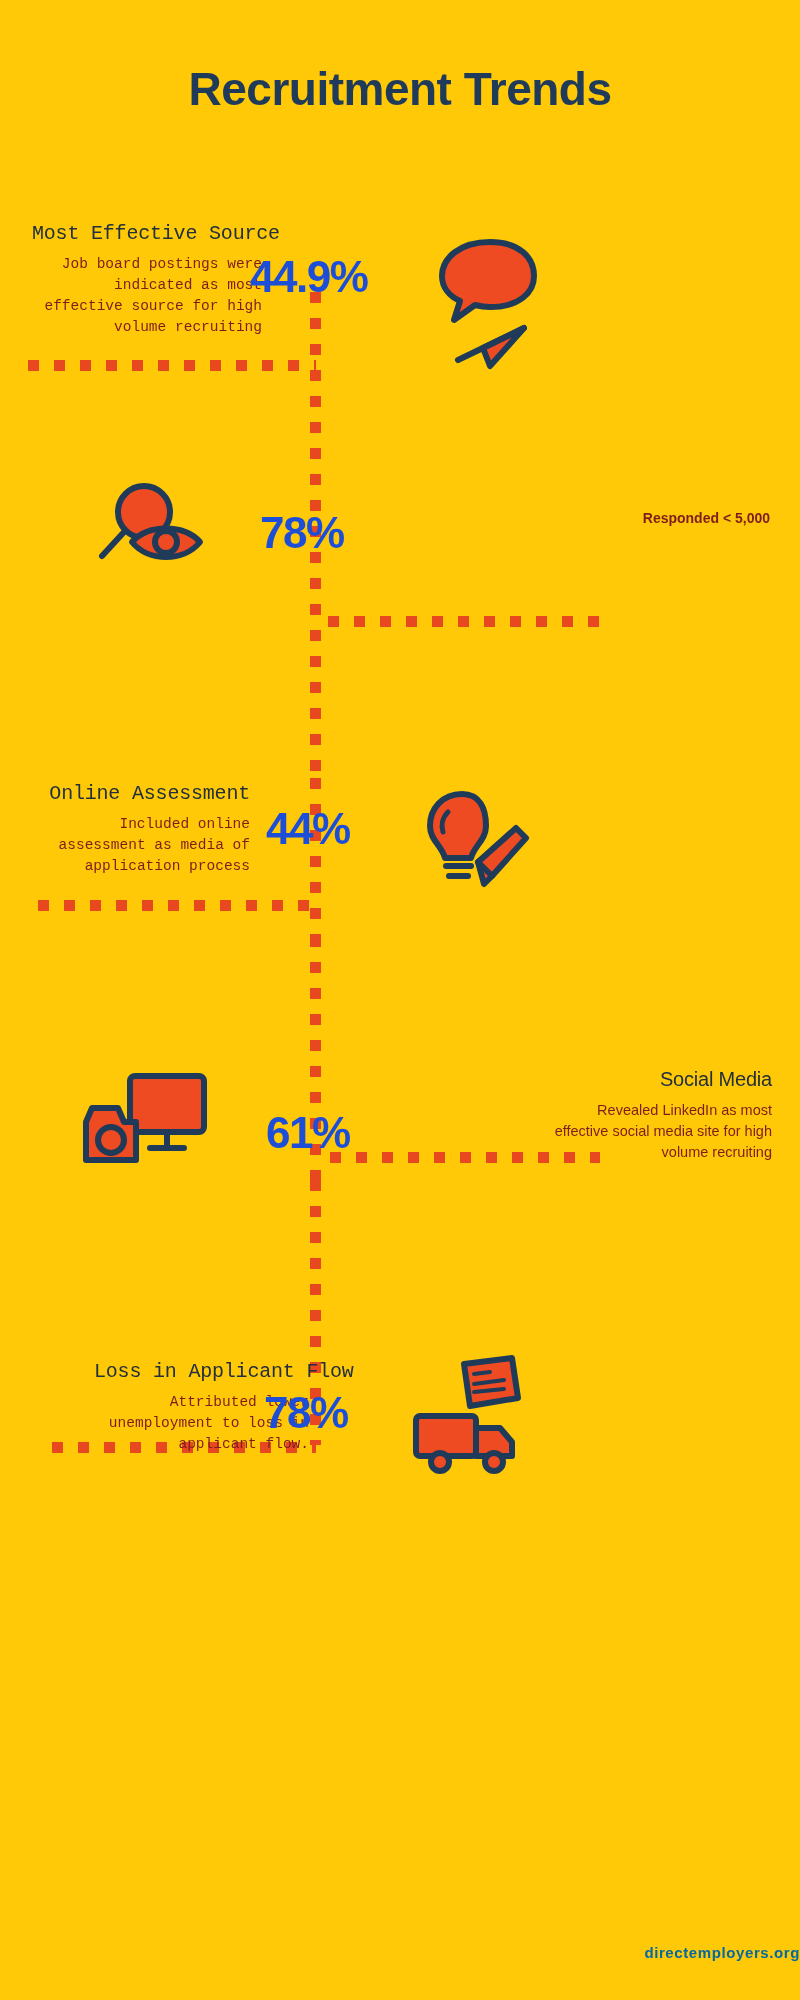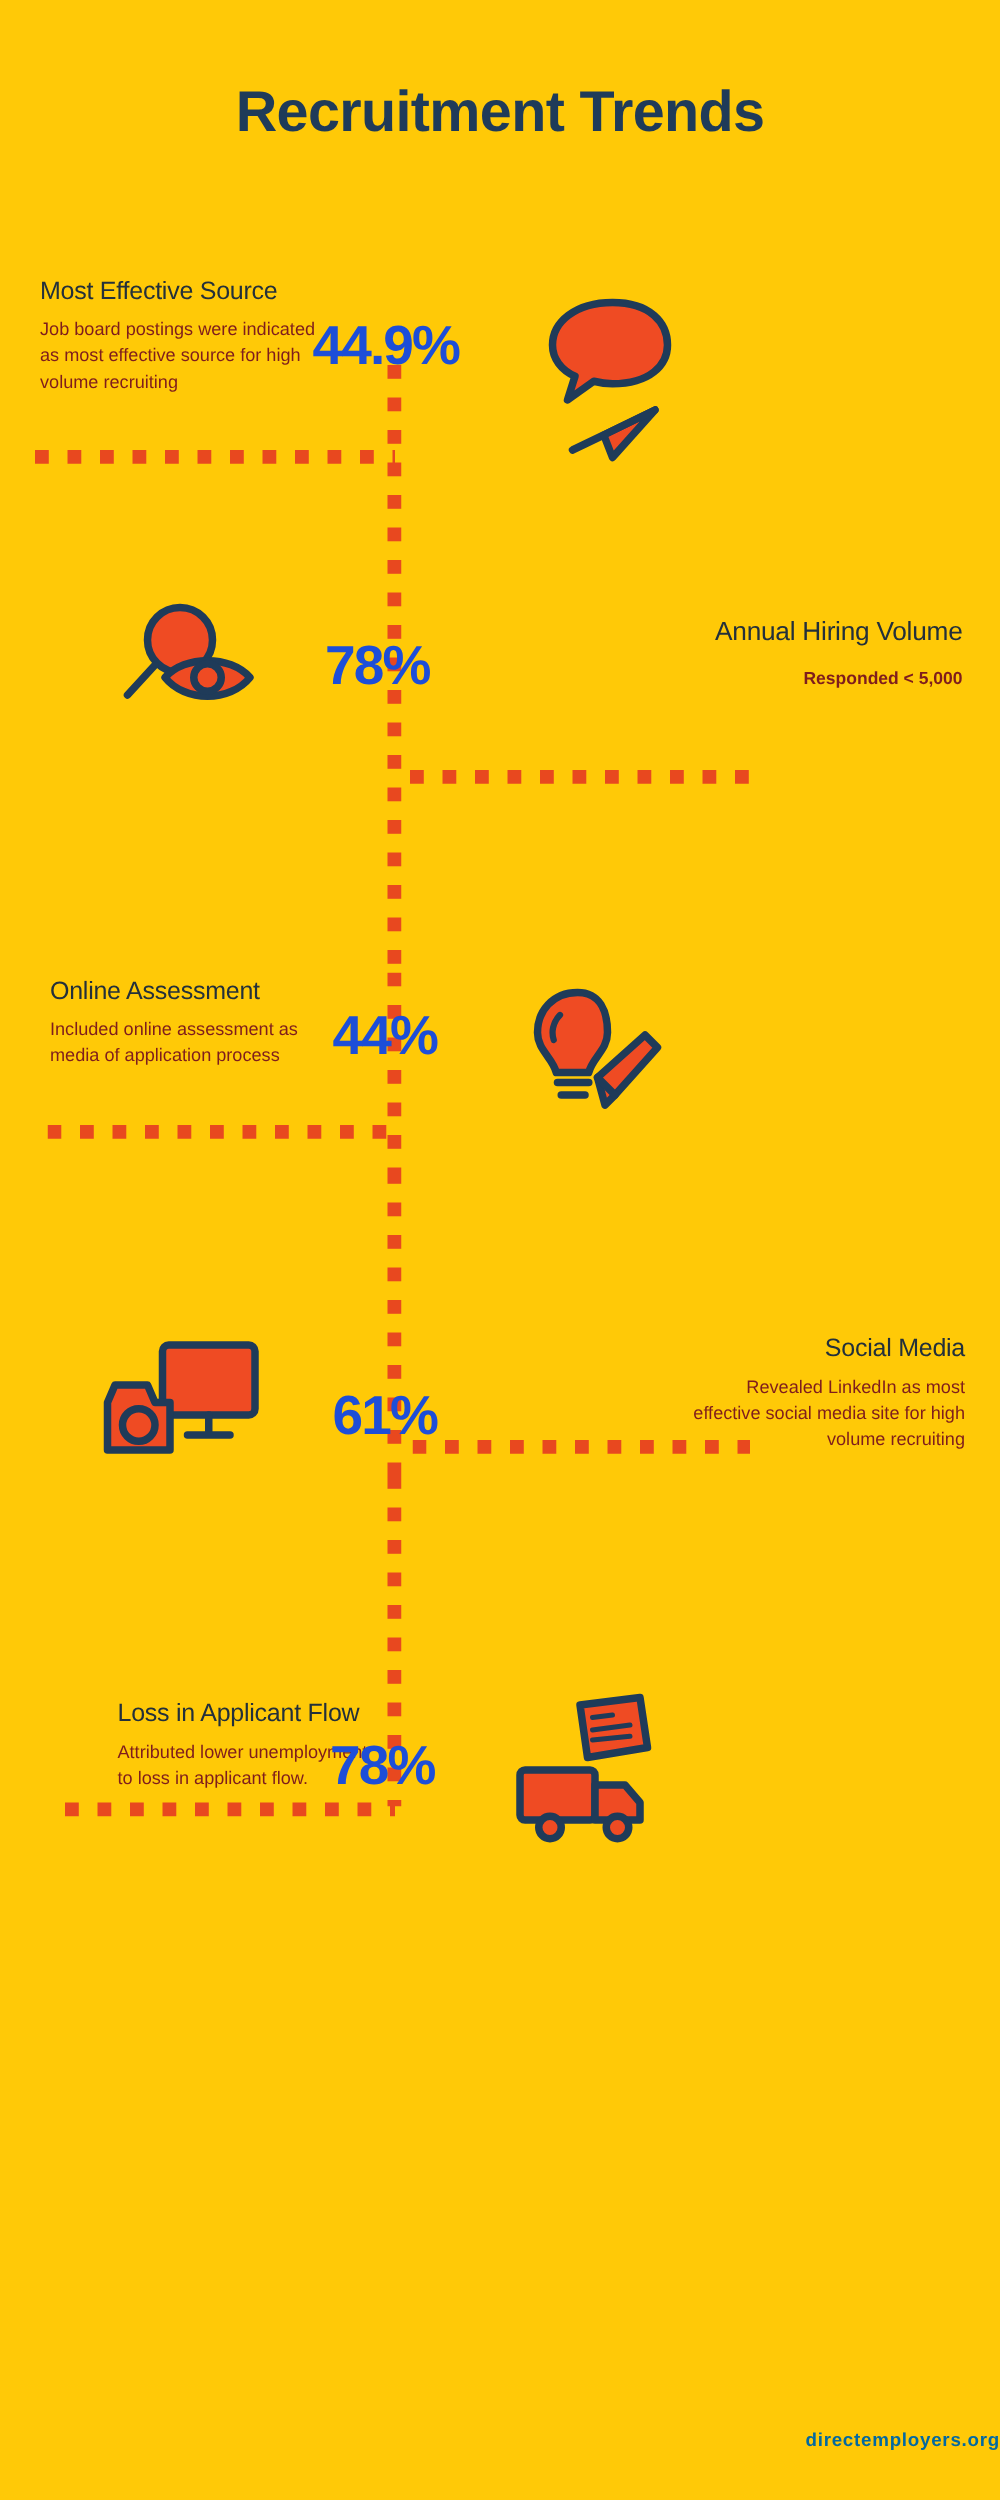--- a/index.html
+++ b/index.html
@@ -53,21 +53,21 @@
     position: absolute;
     height: 11px;
     background-image: linear-gradient(to right, #E8481F 11px, transparent 0);
     background-size: 26px 11px;
     background-repeat: repeat-x;
   }
 
   
   .row { position: absolute; width: 800px; }
 
-  .block-left  { position: absolute; text-align: left; }
+  .block-left  { position: absolute; text-align: right; font-family: Liberation Mono, monospace; }
   .block-right { position: absolute; text-align: right; }
 
   .stat-heading {
     font-size: 20px;
     font-weight: normal;
     color: #23303B;
     letter-spacing: -0.2px;
     white-space: nowrap;
   }
 
@@ -156,21 +156,20 @@
           <path d="M36 52 L14 76" fill="none"></path>
           <path d="M44 62 C60 44 96 44 112 62 C96 82 60 82 44 62 Z" fill="#EF4B23"></path>
           <circle cx="78" cy="62" r="11" fill="#EF4B23"></circle>
         </g>
       </svg>
     </div>
 
     <div class="pct" style="left:260px; top:28px;">78%</div>
 
     <div class="block-right" style="right:30px; top:14px; width:290px;">
-      <div class="stat-heading" style="font-size:21px;">Annual Hiring Volume</div>
       <div class="stat-desc" style="font-weight:bold; font-size:14px; margin-top:14px;">Responded &lt; 5,000</div>
     </div>
   </div>
 
   <div class="row" style="top:782px;">
     <div class="block-left" style="left:40px; top:0; width:210px;">
       <div class="stat-heading">Online Assessment</div>
       <div class="stat-desc">Included online assessment as media of application process</div>
     </div>
 

